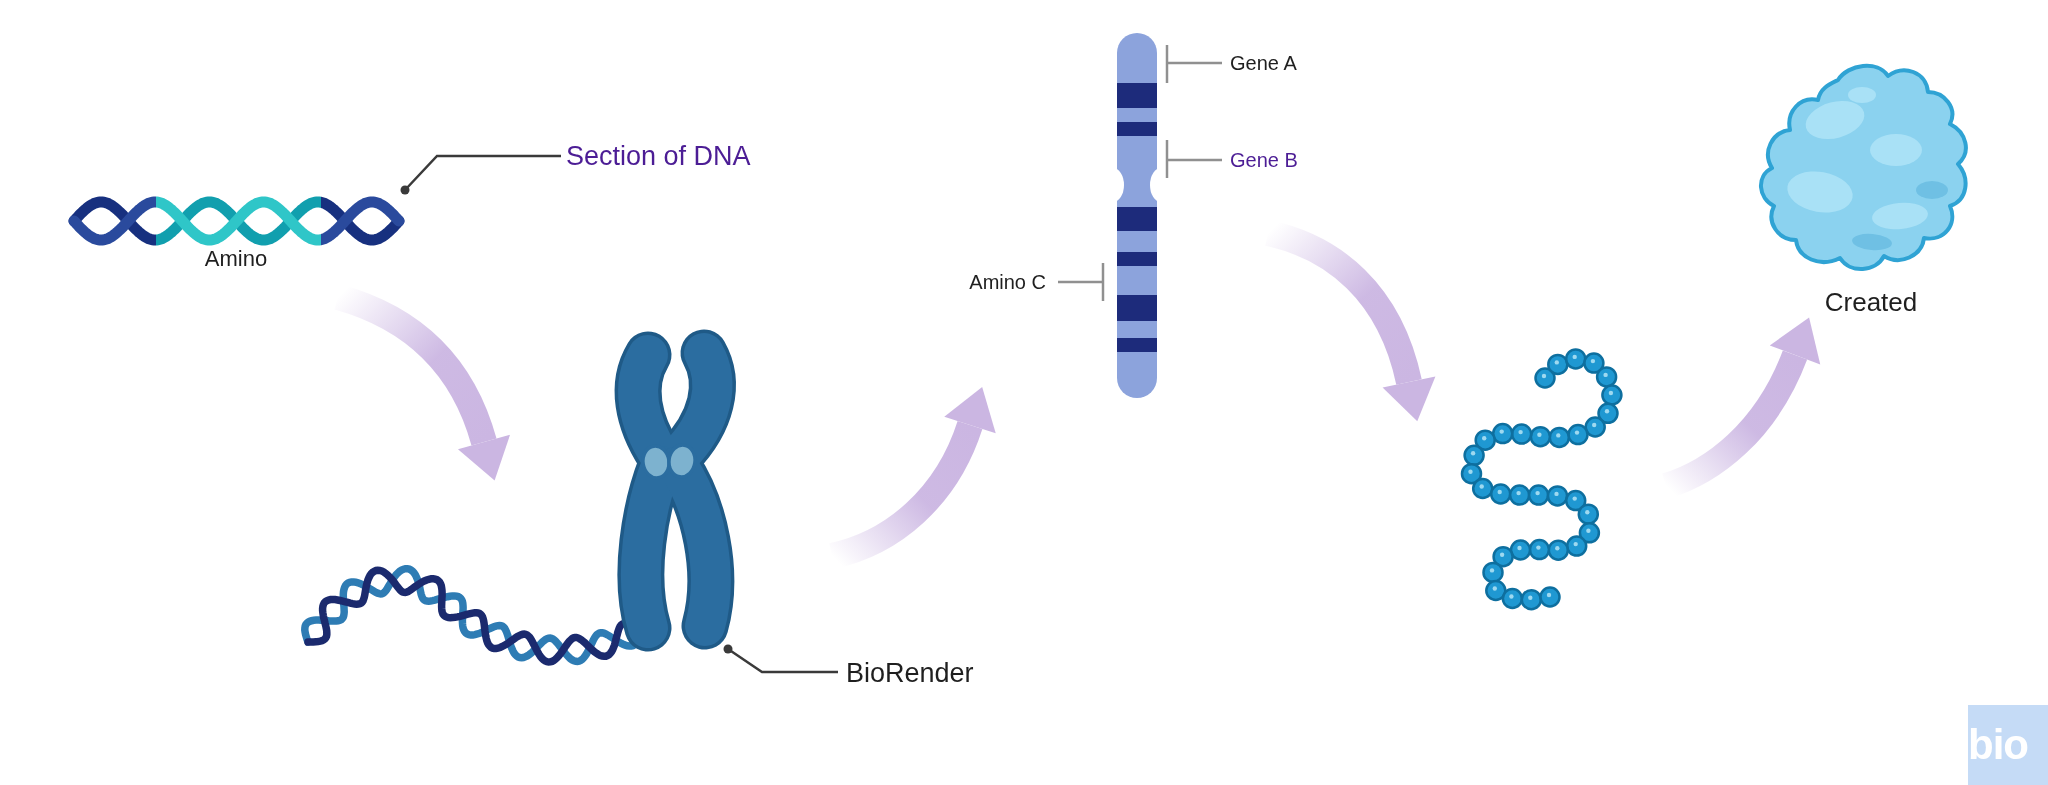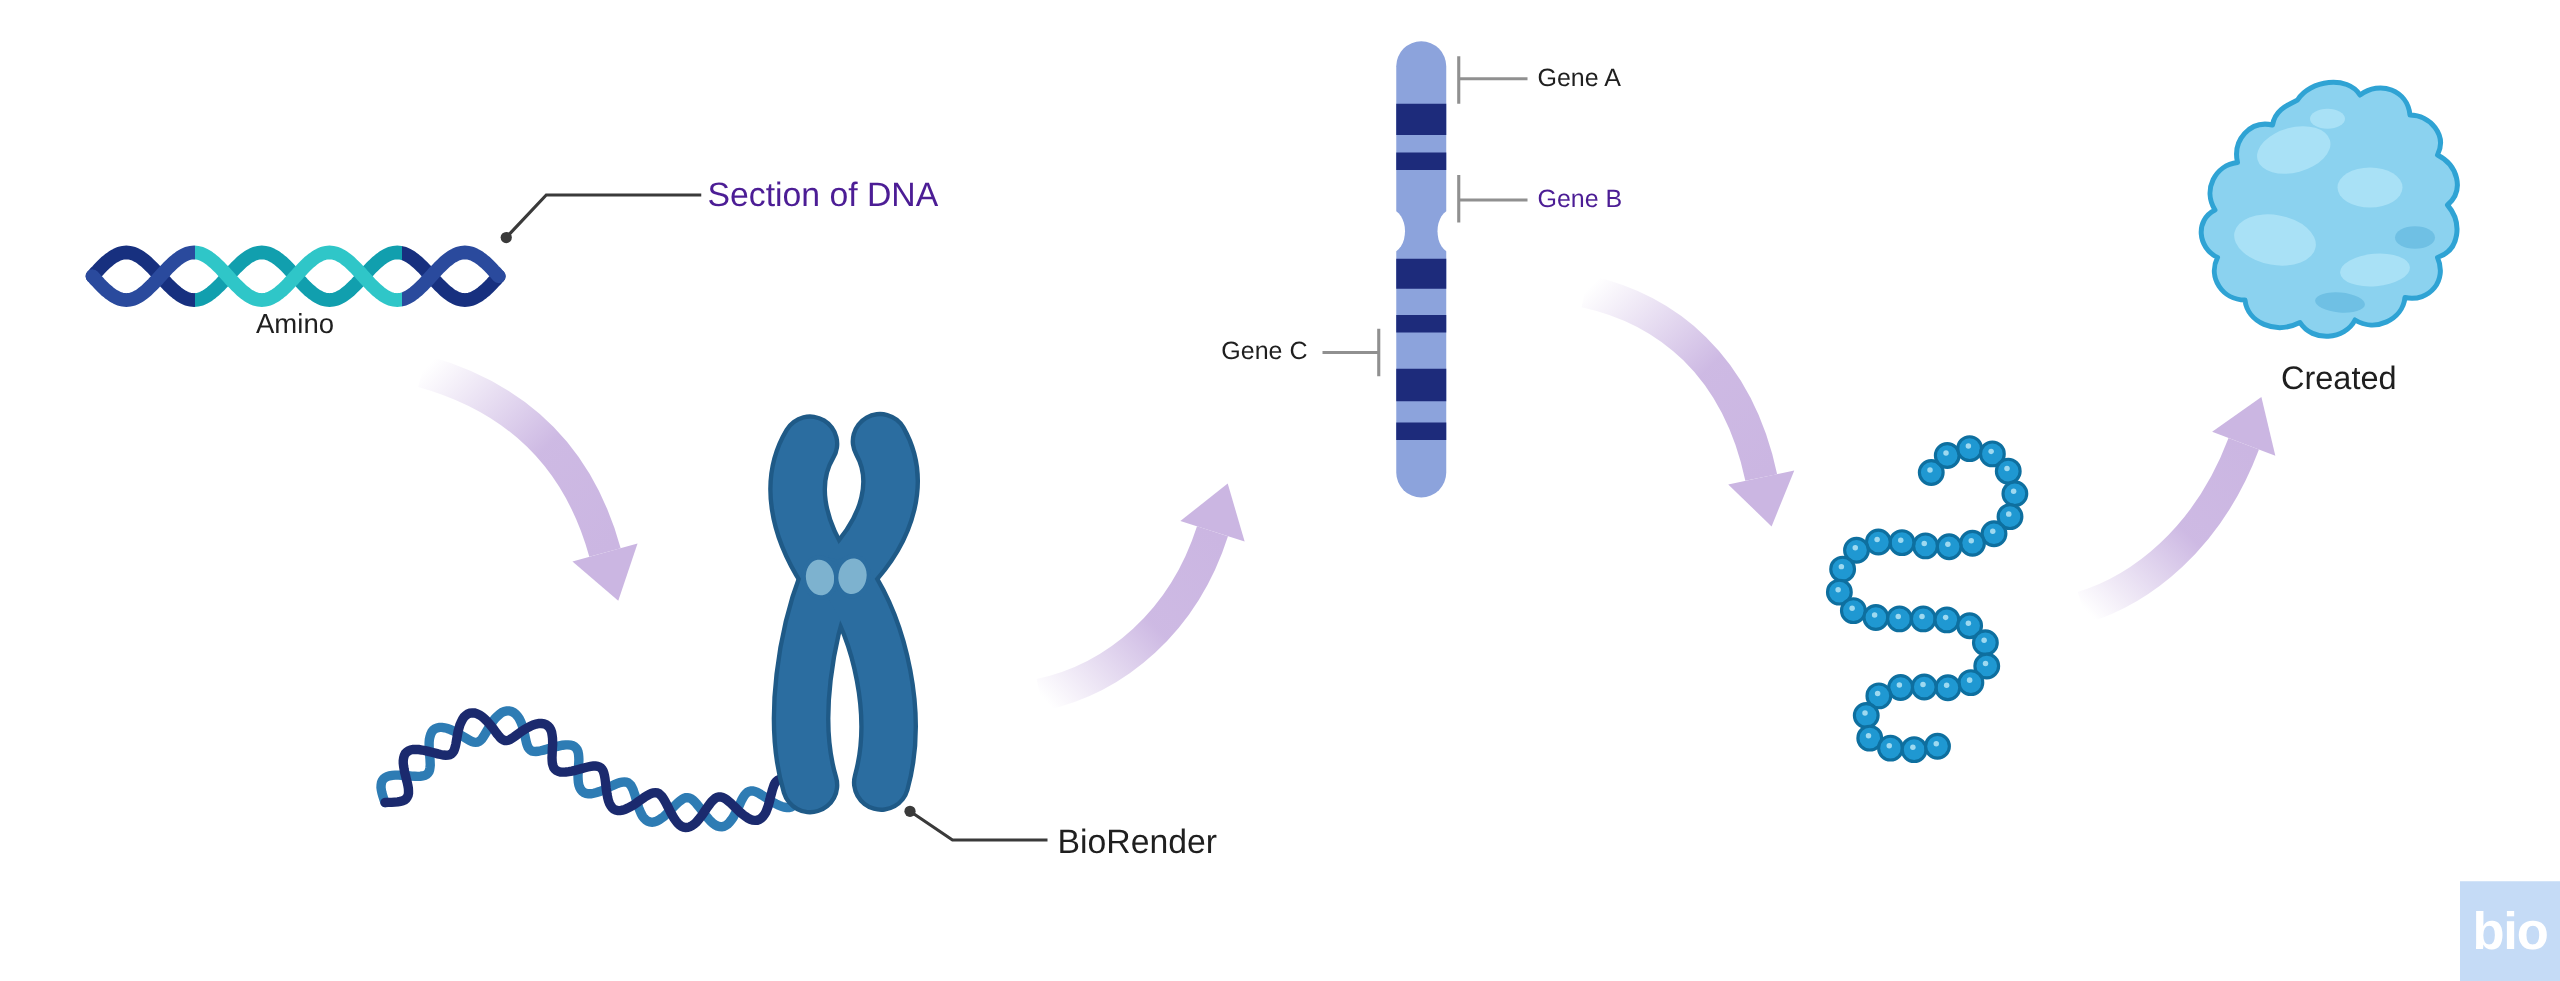--- a/index.html
+++ b/index.html
@@ -20,21 +20,21 @@
   .amino{text-align:center;line-height:33px;}
   .wm-box{
     position:absolute;left:1437px;top:705px;width:531px;height:80px;
     display:flex;align-items:center;justify-content:center;
   }
   .wm-text{font-size:33px;letter-spacing:.2px;}
   .wm-prefix{font-weight:400;margin-right:.32em;}
   .wm-brand{font-weight:700;}
   .wm-logo{
     position:absolute;left:1968px;top:705px;width:80px;height:80px;
-    display:flex;align-items:center;justify-content:center;
+    display:flex;align-items:center;justify-content:flex-start;
     font-size:42px;font-weight:800;letter-spacing:-1px;
   }
 </style>
 </head>
 <body>
 
 <div class="canvas">
 
   <svg class="art" viewBox="0 0 2048 785">
     <defs>
@@ -215,21 +215,21 @@
   <div class="lbl lbl-lg" style="left: 566px; top: 141px; color: #4c1d95;">Section of DNA</div>
 
   <div class="lbl lbl-sm center-x" style="left: 236px; top: 246px; color: rgb(31, 31, 31);">Amino</div>
 
   <div class="lbl lbl-lg" style="left: 846px; top: 658px; color: rgb(31, 31, 31);">BioRender</div>
 
   <div class="lbl lbl-tick center-y" style="left: 1230px; top: 63px; color: rgb(31, 31, 31);">Gene A</div>
 
   <div class="lbl lbl-tick center-y" style="left: 1230px; top: 160px; color: #4c1d95;">Gene B</div>
 
-  <div class="lbl lbl-tick right-y" style="left: 1046px; top: 282px; color: rgb(31, 31, 31);">Gene C</div>
+  <div class="lbl lbl-tick right-y" style="left: 1046px; top: 282px; color: rgb(31, 31, 31);">Amino C</div>
 
 
   <div class="lbl lbl-md center-x" style="left: 1871px; top: 287px; color: rgb(31, 31, 31);">Created</div>
 
   <div class="wm-logo" style="background: rgb(197, 219, 246); color: rgb(255, 255, 255);">
     <span>bio</span>
   </div>
 
 </div>
 

